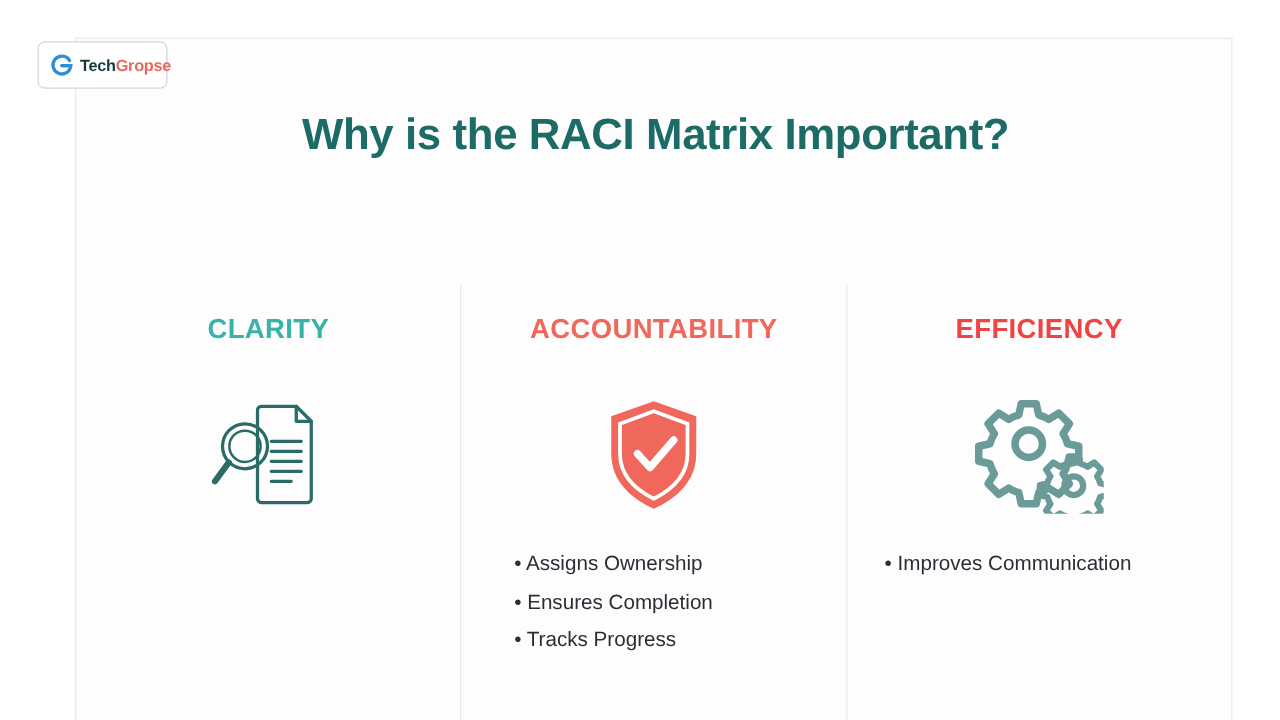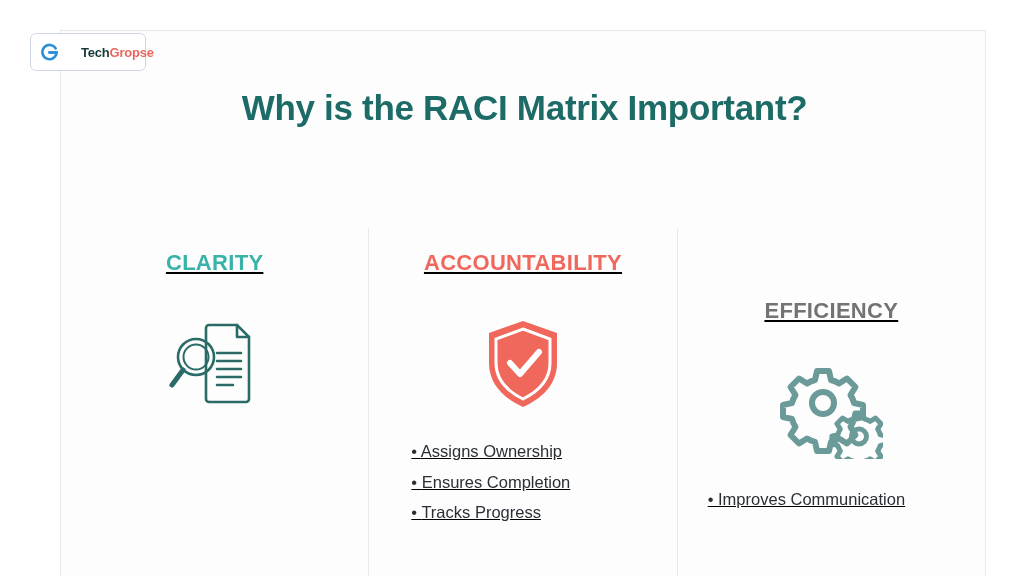--- a/index.html
+++ b/index.html
@@ -30,28 +30,28 @@
     border: 1px solid #e6eaee;
     border-bottom: none;
     background: #fdfdfd;
     box-sizing: border-box;
   }
   
   .logo-box {
     position: absolute;
     left: 30px;
     top: 33px;
-    width: 116px;
+    width: 104px;
     height: 38px;
     border: 1px solid #cfd8e0;
     border-radius: 6px;
     background: #ffffff;
     display: flex;
     align-items: center;
-    gap: 22px;
+    gap: 5px;
     padding-left: 9px;
     box-sizing: border-box;
     z-index: 5;
   }
   .logo-mark {
     width: 19px;
     height: 19px;
     flex: 0 0 auto;
     display: block;
   }
@@ -77,40 +77,39 @@
     padding-left: 25px;
   }
 
   .columns {
     position: absolute;
     left: 61px;
     right: 39px;
     top: 228px;
     bottom: 0;
     display: flex;
-    text-decoration: underline;
   }
   .col {
     flex: 1 1 0;
     position: relative;
     padding-top: 22px;
     box-sizing: border-box;
   }
   .col + .col {
     border-left: 1px solid #e6eaee;
   }
   .col-title {
     text-align: center;
     font-size: 22px;
     font-weight: 800;
     letter-spacing: 0.3px;
   }
   .c1 .col-title { color: #37b3a8; }
   .c2 .col-title { color: #f0675c; }
-  .c3 .col-title { color: #737373; margin-top: 48px; }
+  .c3 .col-title { color: #ef4444; }
 
   .icon-wrap {
     height: 110px;
     margin-top: 32px;
     display: flex;
     align-items: center;
     justify-content: center;
   }
   .bullets {
     margin: 18px 0 0 0;

